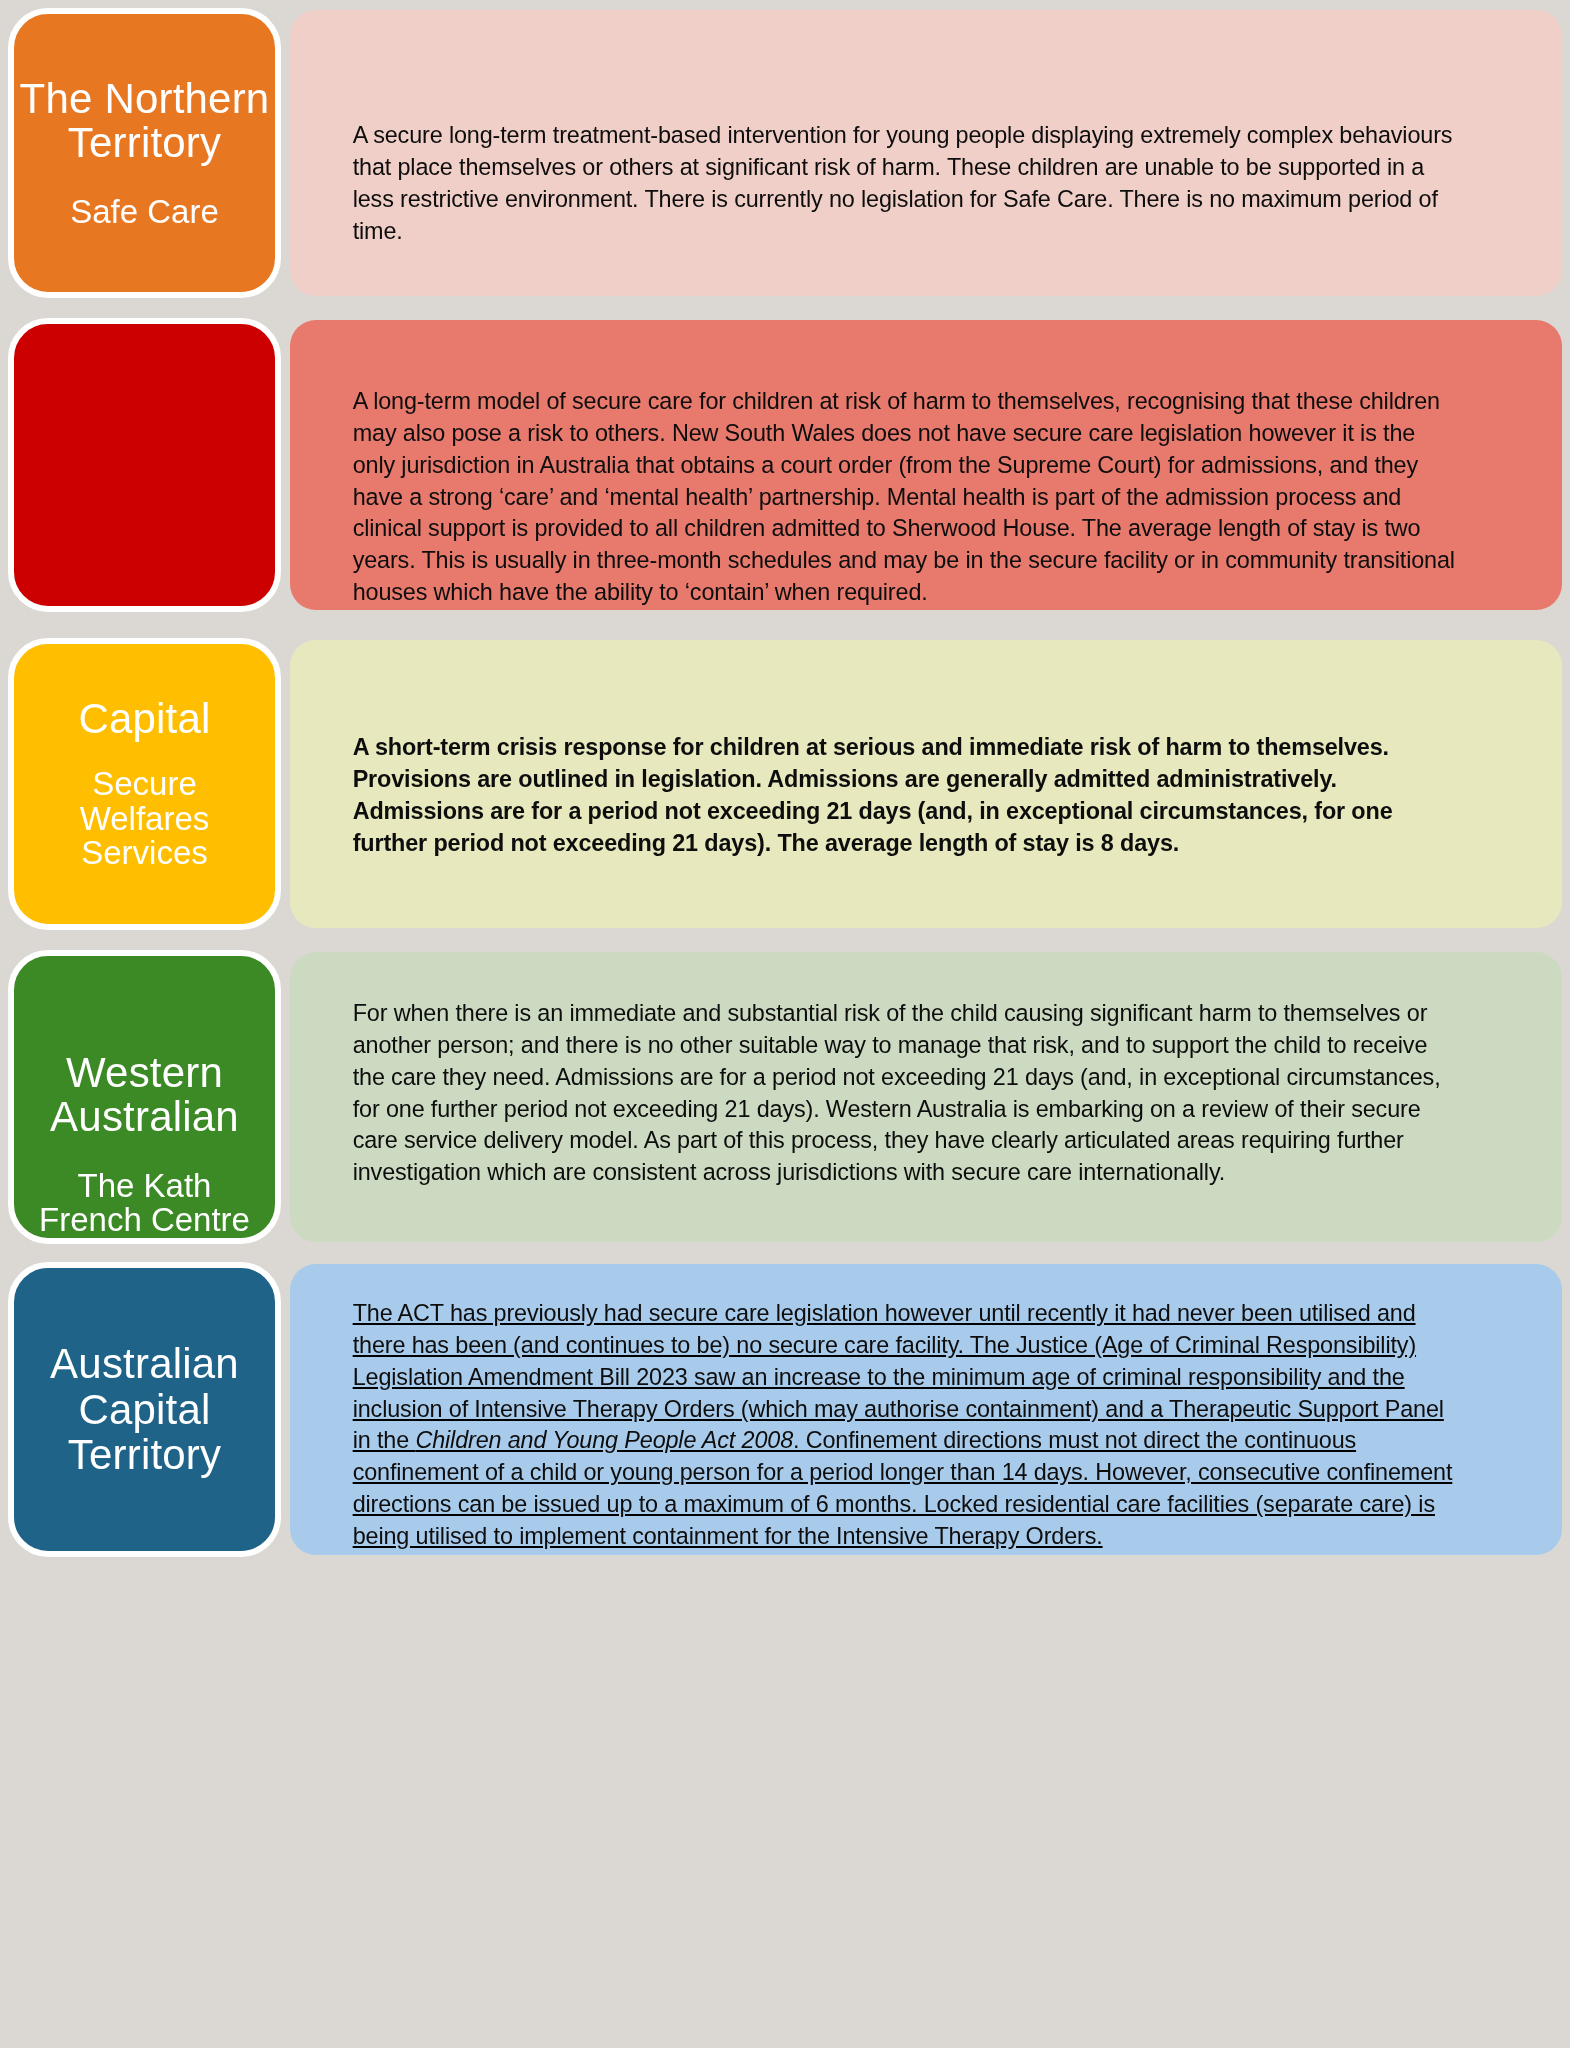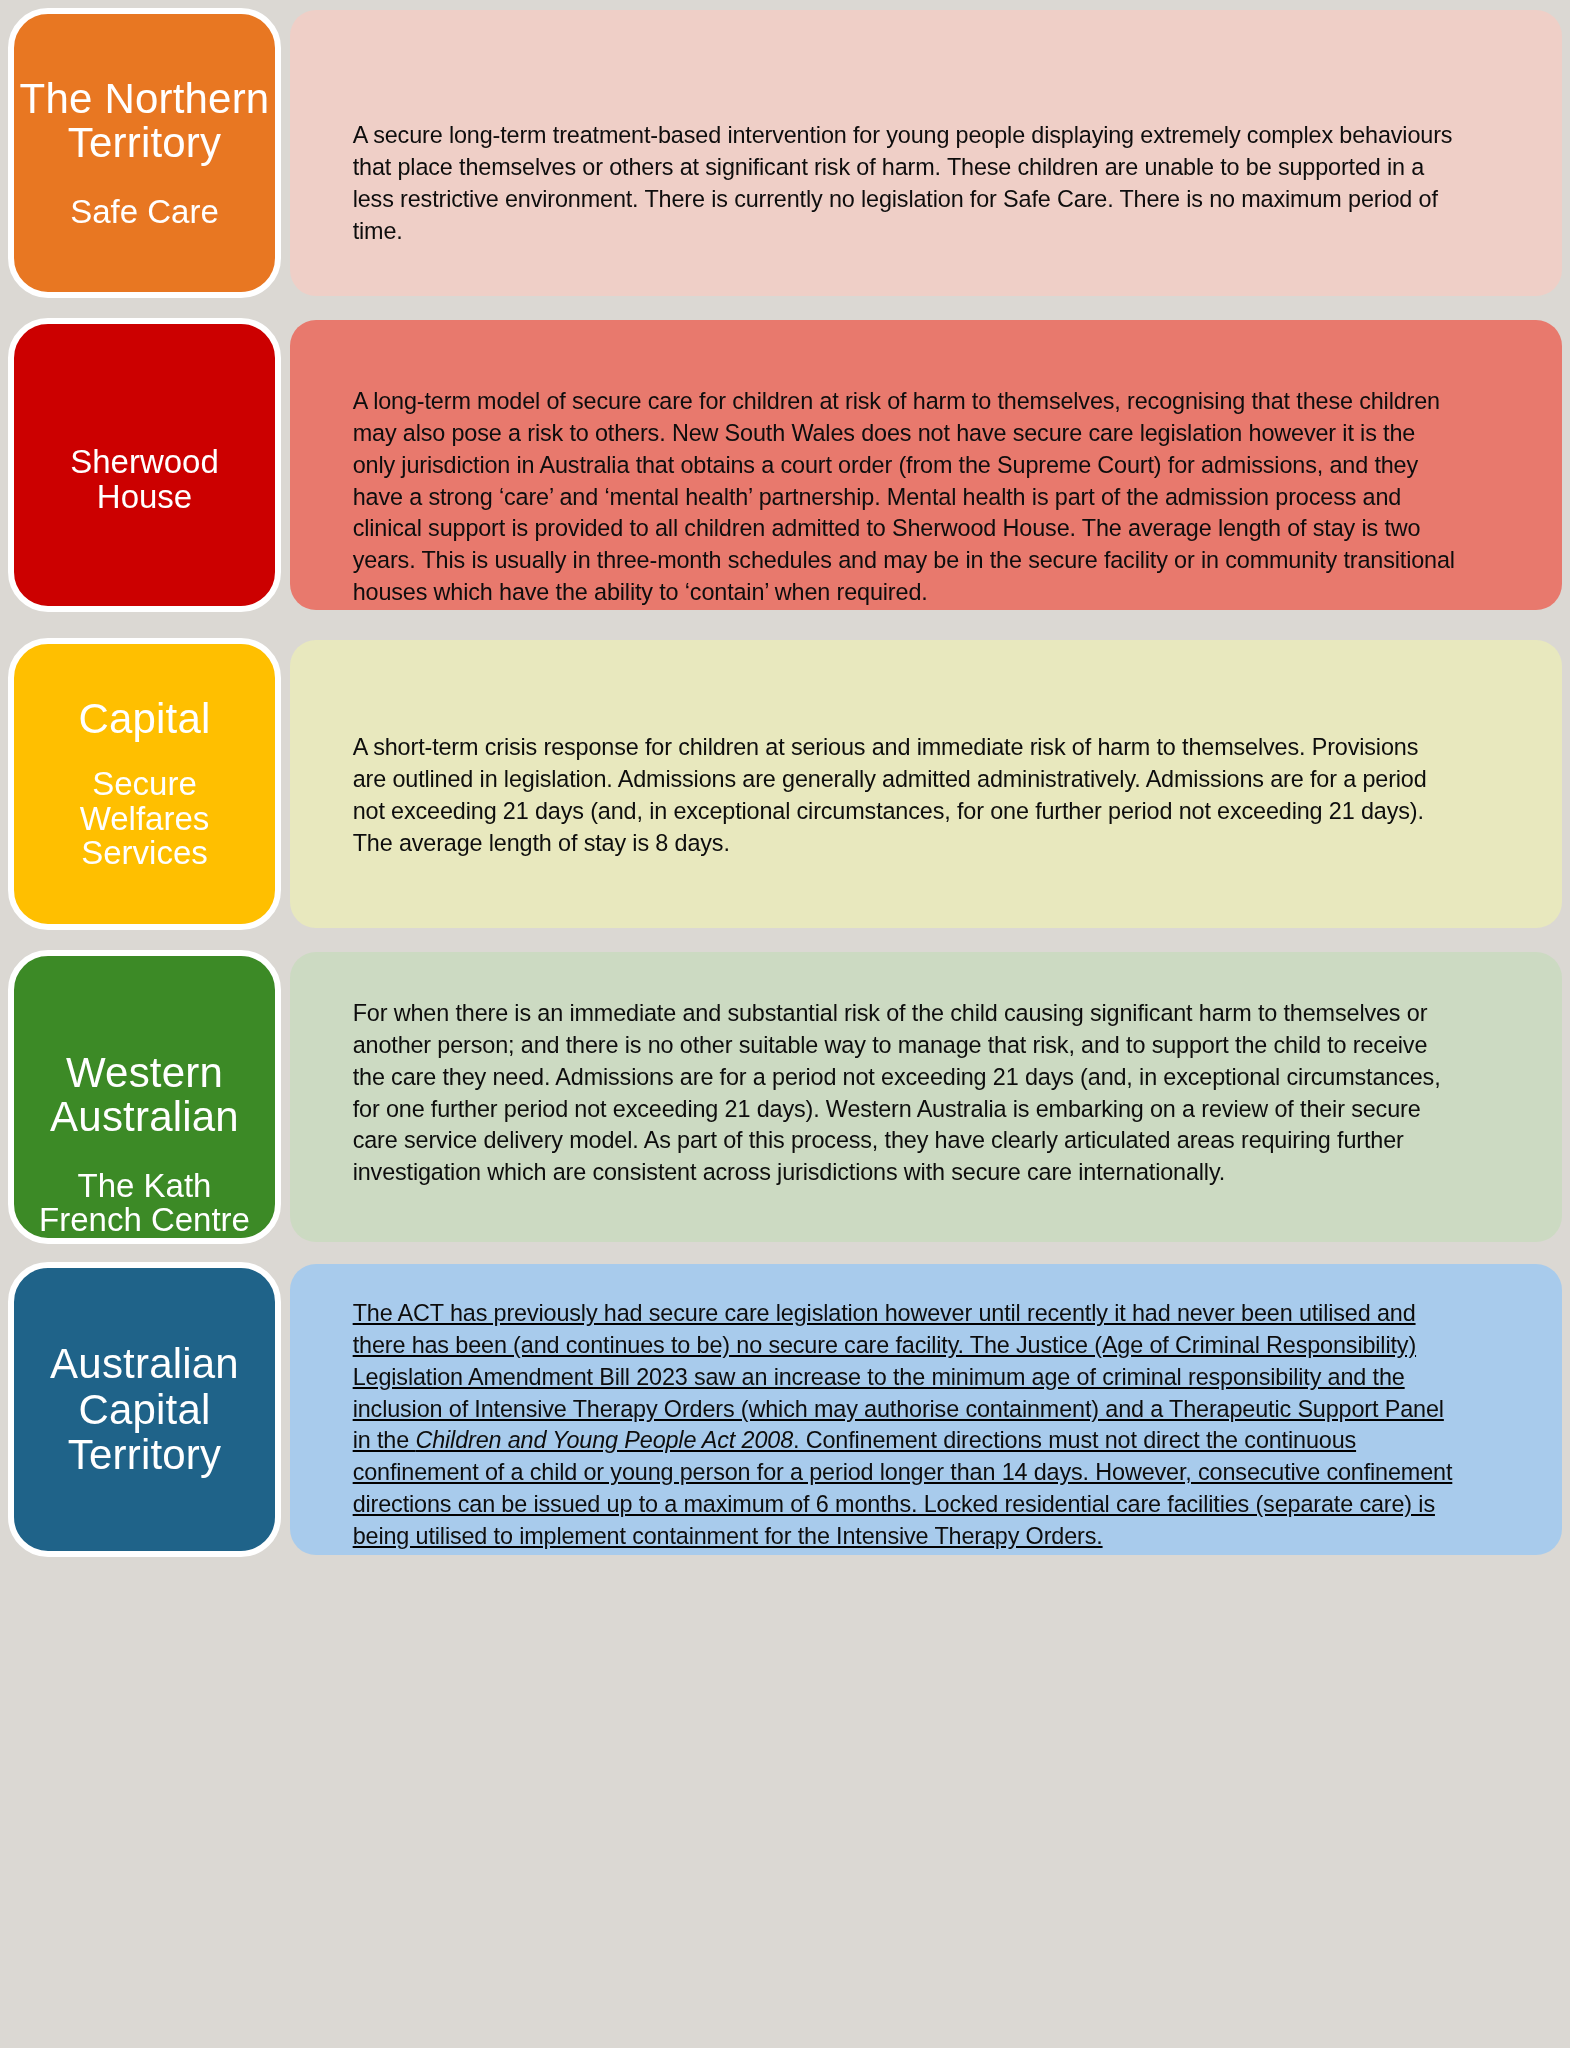--- a/index.html
+++ b/index.html
@@ -86,21 +86,21 @@
 
   
   #row-1 { top: 318px; height: 294px; }
   #row-1 .label-card { height: 294px; background: #CC0000; }
   #row-1 .body-card  { height: 290px; top: 2px; background: #E8796D; }
   #row-1 .body-text  { padding-top: 52px; }
 
   
   #row-2 { top: 638px; height: 292px; }
   #row-2 .label-card { height: 292px; background: #FFBF00; }
-  #row-2 .body-card  { height: 288px; top: 2px; background: #E8E8BE; }
+  #row-2 .body-card  { height: 288px; top: 2px; background: #E8E8BE; font-weight: bold; }
   #row-2 .body-text  { padding-top: 78px; }
 
   
   #row-3 { top: 950px; height: 294px; }
   #row-3 .label-card { height: 294px; background: #3C8A26; justify-content: flex-end; }
   #row-3 .body-card  { height: 290px; top: 2px; background: #CCDAC2; }
   #row-3 .body-text  { padding-top: 32px; }
 
   
   #row-4 { top: 1262px; height: 295px; }
@@ -122,21 +122,20 @@
       <div class="label-primary">The Northern Territory</div>
       <div class="label-secondary">Safe Care</div>
     </div>
     <div class="body-card" style="background: rgb(239, 207, 199);">
       <div class="body-text">A secure long-term treatment-based intervention for young people displaying extremely complex behaviours that place themselves or others at significant risk of harm. These children are unable to be supported in a less restrictive environment. There is currently no legislation for Safe Care. There is no maximum period of time.</div>
     </div>
   </div>
 
   <div class="row" id="row-1">
     <div class="label-card" style="background: rgb(204, 0, 0);">
-      <div class="label-secondary">Sherwood House</div>
     </div>
     <div class="body-card" style="background: rgb(232, 121, 109);">
       <div class="body-text">A long-term model of secure care for children at risk of harm to themselves, recognising that these children may also pose a risk to others. New South Wales does not have secure care legislation however it is the only jurisdiction in Australia that obtains a court order (from the Supreme Court) for admissions, and they have a strong ‘care’ and ‘mental health’ partnership. Mental health is part of the admission process and clinical support is provided to all children admitted to Sherwood House. The average length of stay is two years. This is usually in three-month schedules and may be in the secure facility or in community transitional houses which have the ability to ‘contain’ when required.</div>
     </div>
   </div>
 
   <div class="row" id="row-2">
     <div class="label-card" style="background: rgb(255, 191, 0);">
       <div class="label-primary">Capital</div>
       <div class="label-secondary">Secure Welfares Services</div>

